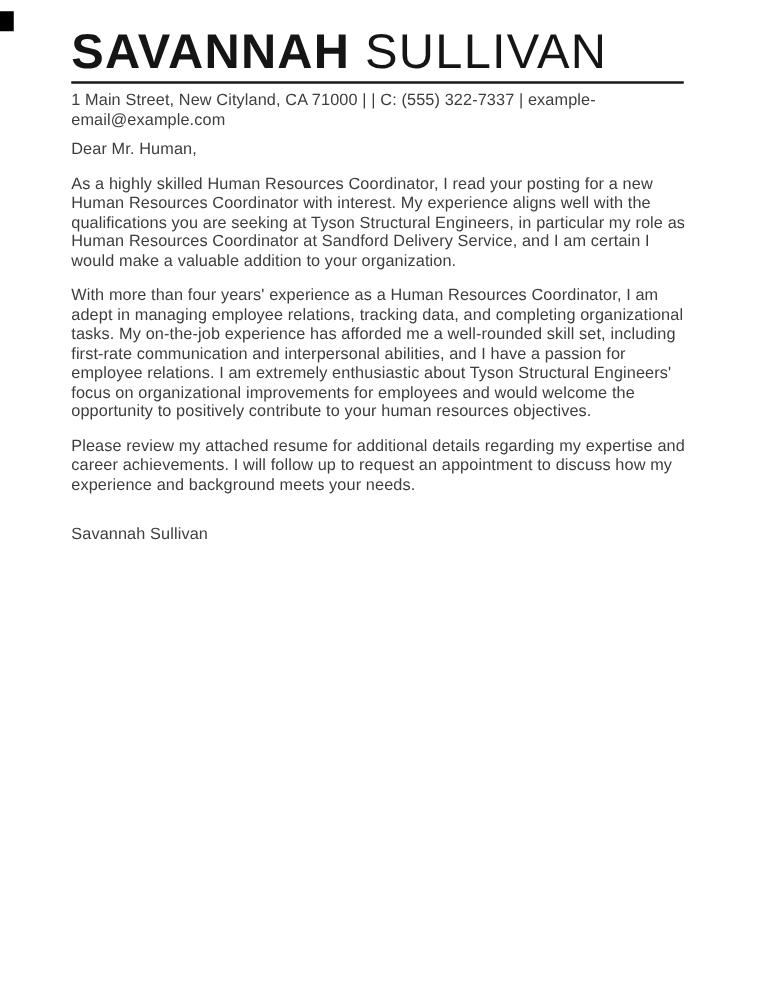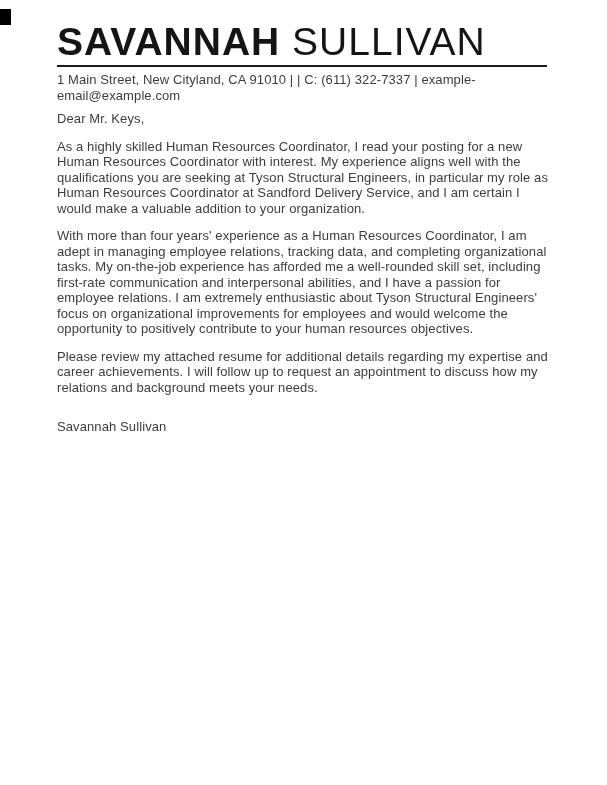--- a/index.html
+++ b/index.html
@@ -66,24 +66,24 @@
 <div class="page">
 
   <div class="scan-mark"></div>
 
   <header>
     <h1 class="name">
       <span class="first">SAVANNAH</span>
       <span class="last">SULLIVAN</span>
     </h1>
     <div class="rule"></div>
-    <p class="contact">1 Main Street, New Cityland, CA 91010 | | C: (611) 322-7337 | example-email@example.com</p>
+    <p class="contact">1 Main Street, New Cityland, CA 71000 | | C: (555) 322-7337 | example-email@example.com</p>
   </header>
 
   <main class="letter-body">
-    <p class="greeting">Dear Mr. Keys,</p>
+    <p class="greeting">Dear Mr. Human,</p>
     <p>As a highly skilled Human Resources Coordinator, I read your posting for a new Human Resources Coordinator with interest. My experience aligns well with the qualifications you are seeking at Tyson Structural Engineers, in particular my role as Human Resources Coordinator at Sandford Delivery Service, and I am certain I would make a valuable addition to your organization.</p>
     <p>With more than four years' experience as a Human Resources Coordinator, I am adept in managing employee relations, tracking data, and completing organizational tasks. My on-the-job experience has afforded me a well-rounded skill set, including first-rate communication and interpersonal abilities, and I have a passion for employee relations. I am extremely enthusiastic about Tyson Structural Engineers' focus on organizational improvements for employees and would welcome the opportunity to positively contribute to your human resources objectives.</p>
-    <p>Please review my attached resume for additional details regarding my expertise and career achievements. I will follow up to request an appointment to discuss how my relations and background meets your needs.</p>
+    <p>Please review my attached resume for additional details regarding my expertise and career achievements. I will follow up to request an appointment to discuss how my experience and background meets your needs.</p>
     <p class="signature">Savannah Sullivan</p>
   </main>
 
 </div>
 
 </body></html>

